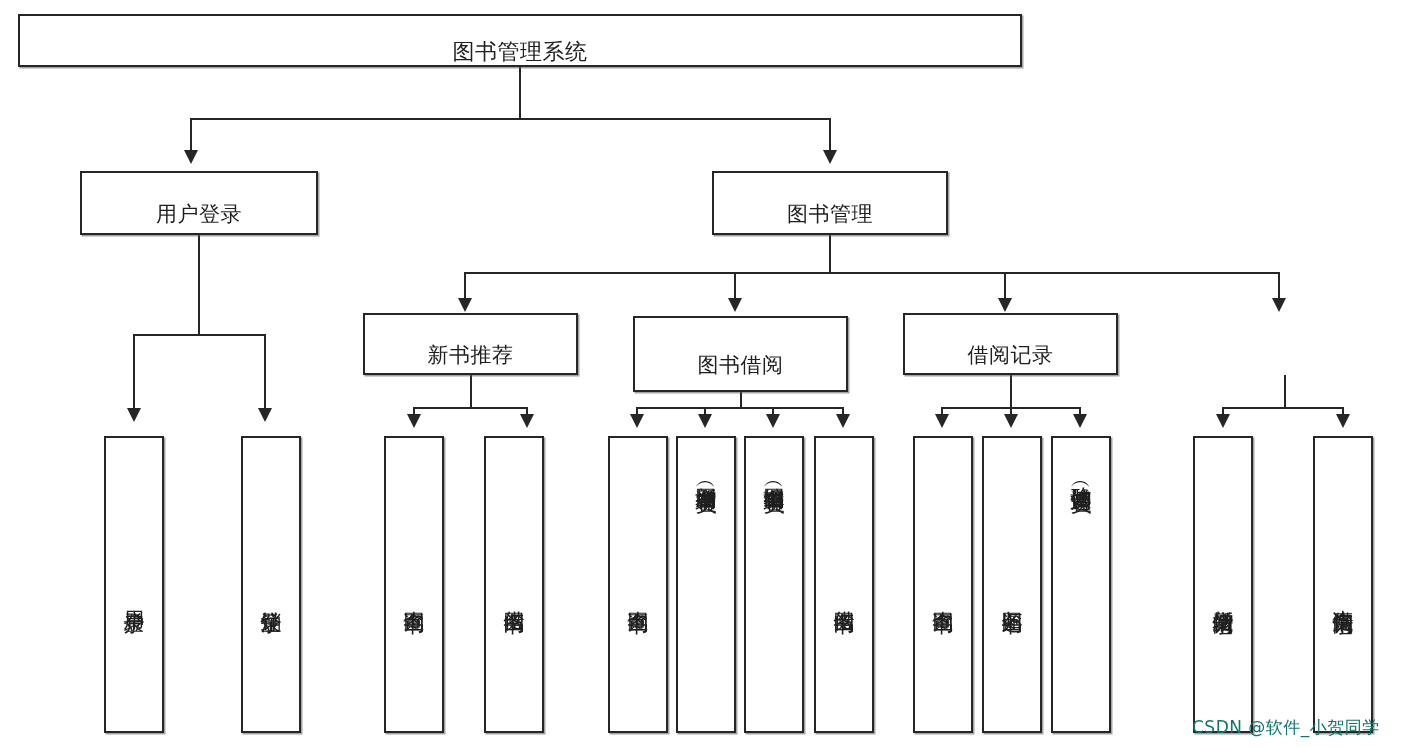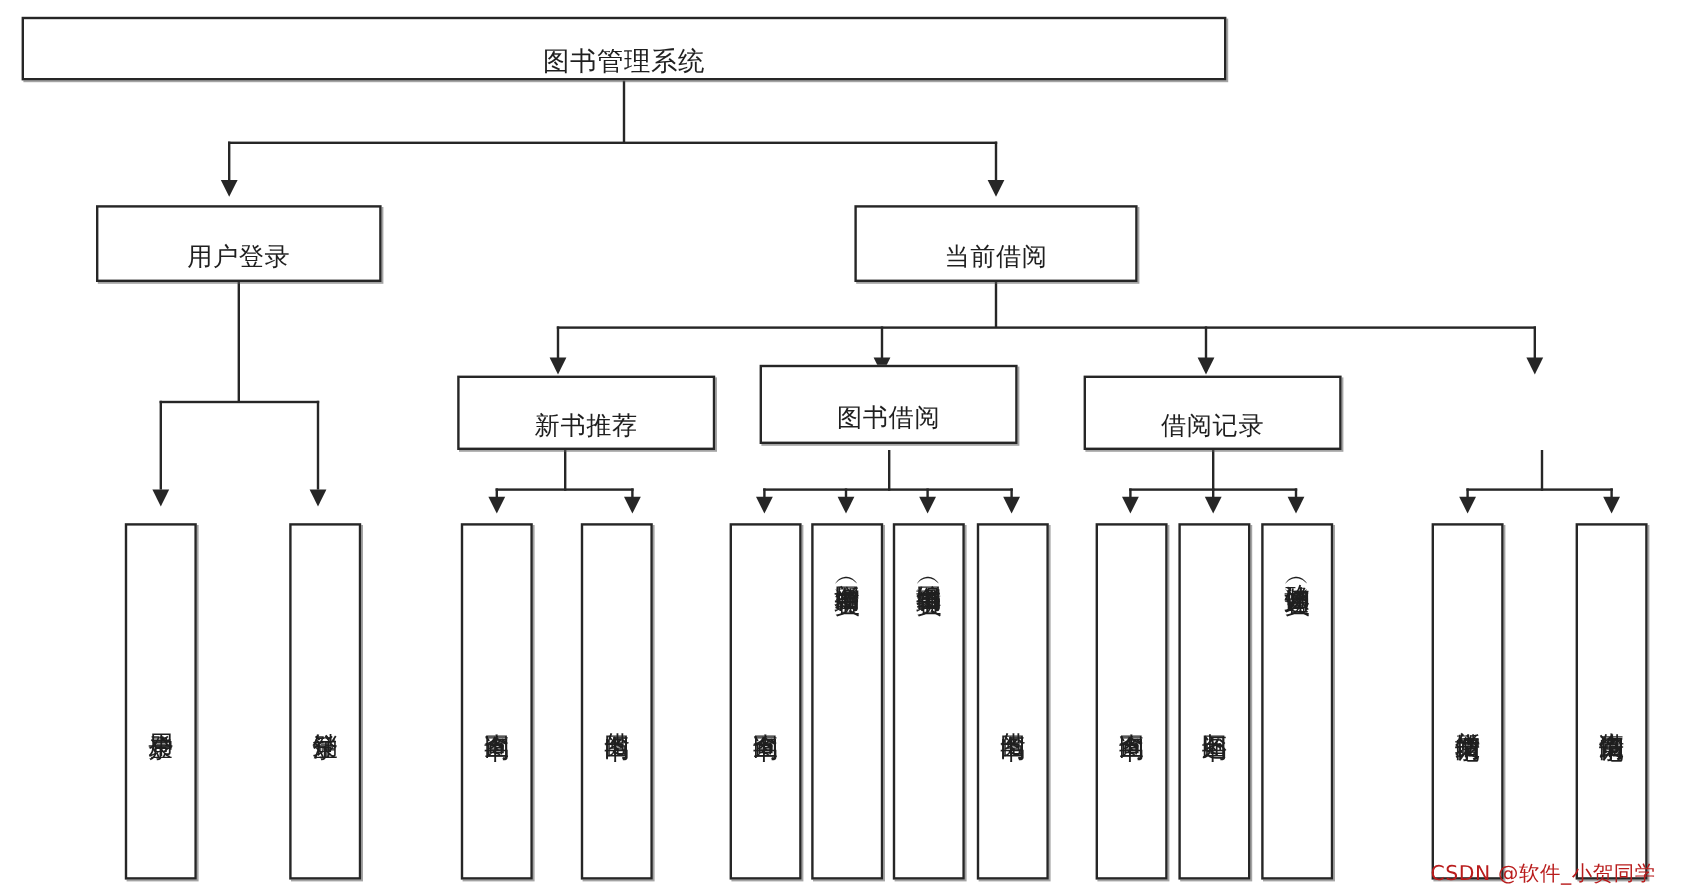--- a/index.html
+++ b/index.html
@@ -78,21 +78,21 @@
     height: 0;
     border-left: 7px solid transparent;
     border-right: 7px solid transparent;
     border-top: 14px solid #262626;
   }
 
   
   #watermark {
     position: absolute;
     font-size: 17px;
-    color: #b91c1c;
+    color: #0f766e;
     white-space: nowrap;
     letter-spacing: 0.5px;
     font-family: "DejaVu Sans", "Liberation Sans", sans-serif;
   }
 </style>
 </head>
 <body>
 
 <div id="canvas">
 
@@ -157,28 +157,28 @@
 
   <div class="node h" id="node-root" style="left:18px; top:14px; width:1004px; height:53px;">
     <span class="label">图书管理系统</span>
   </div>
 
   <div class="node h" style="left:80px; top:171px; width:238px; height:64px;">
     <span class="label">用户登录</span>
   </div>
 
   <div class="node h" style="left:712px; top:171px; width:236px; height:64px;">
-    <span class="label">当前借阅</span>
-  </div>
-
-  <div class="node h" style="left:381px; top:313px; width:215px; height:62px;">
+    <span class="label">图书管理</span>
+  </div>
+
+  <div class="node h" style="left:363px; top:313px; width:215px; height:62px;">
     <span class="label">新书推荐</span>
   </div>
 
-  <div class="node h" style="left:633px; top:304px; width:215px; height:66px;">
+  <div class="node h" style="left:633px; top:316px; width:215px; height:76px;">
     <span class="label">图书借阅</span>
   </div>
 
   <div class="node h" style="left:903px; top:313px; width:215px; height:62px;">
     <span class="label">借阅记录</span>
   </div>
 
 
   <div class="node v center" style="left:104px; top:436px; width:60px; height:297px;">
     <span class="label">用户登录</span>

